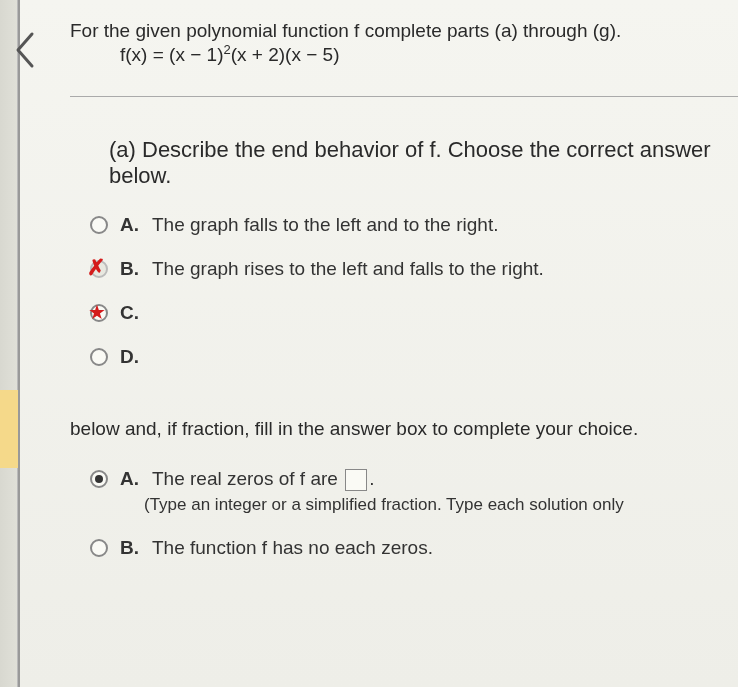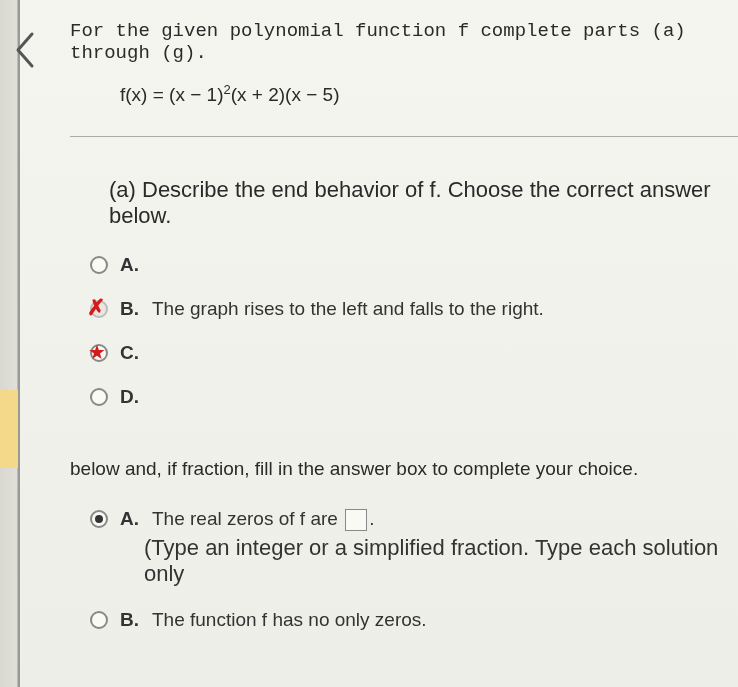--- a/index.html
+++ b/index.html
@@ -30,23 +30,21 @@
       color: #555;
       z-index: 10;
     }
     .content {
       padding: 20px 0 0 50px;
       color: #333;
     }
     .prompt {
       font-size: 19px;
       color: #2a2a2a;
-      margin-bottom: 18px;
       padding-right: 10px;
-      font-family: Liberation Mono, monospace;
     }
     .equation {
       font-size: 19px;
       color: #2a2a2a;
       margin-left: 50px;
       margin-bottom: 30px;
       font-family: Liberation Sans, sans-serif;
     }
     .equation sup { font-size: 13px; vertical-align: super; }
     .hr {
@@ -130,21 +128,21 @@
       z-index: 0;
     }
     .part-b-text {
       font-size: 19px;
       color: #2a2a2a;
       margin-top: 8px;
       margin-bottom: 26px;
       line-height: 1.35;
     }
     .sub-text {
-      font-size: 22px;
+      font-size: 17px;
       color: #333;
       padding-left: 54px;
       margin-top: -18px;
       margin-bottom: 22px;
     }
     .answer-box {
       display: inline-block;
       width: 22px;
       height: 22px;
       border: 1.5px solid #888;
@@ -185,20 +183,21 @@
 
     <hr class="hr">
 
     <div class="part-label">(a) Describe the end behavior of f. Choose the correct answer below.</div>
 
     <div class="options">
 
       <div class="option-row">
         <div class="radio"></div>
         <span class="opt-letter">A.</span>
+        <span>The graph falls to the left and to the right.</span>
       </div>
 
       <div class="option-row">
         <div class="radio faded"></div>
         <span class="mark-x">✗</span>
         <span class="opt-letter">B.</span>
         <span>The graph rises to the left and falls to the right.</span>
       </div>
 
       <div class="option-row">
@@ -226,18 +225,18 @@
         <span>
           <span>The real zeros of f are</span>
           <span class="answer-box"></span>.
         </span>
       </div>
       <div class="sub-text">(Type an integer or a simplified fraction. Type each solution only</div>
 
       <div class="option-row">
         <div class="radio"></div>
         <span class="opt-letter">B.</span>
-        <span>The function f has no only zeros.</span>
+        <span>The function f has no each zeros.</span>
       </div>
     </div>
 
   </div>
 </div>
 
 </body></html>

